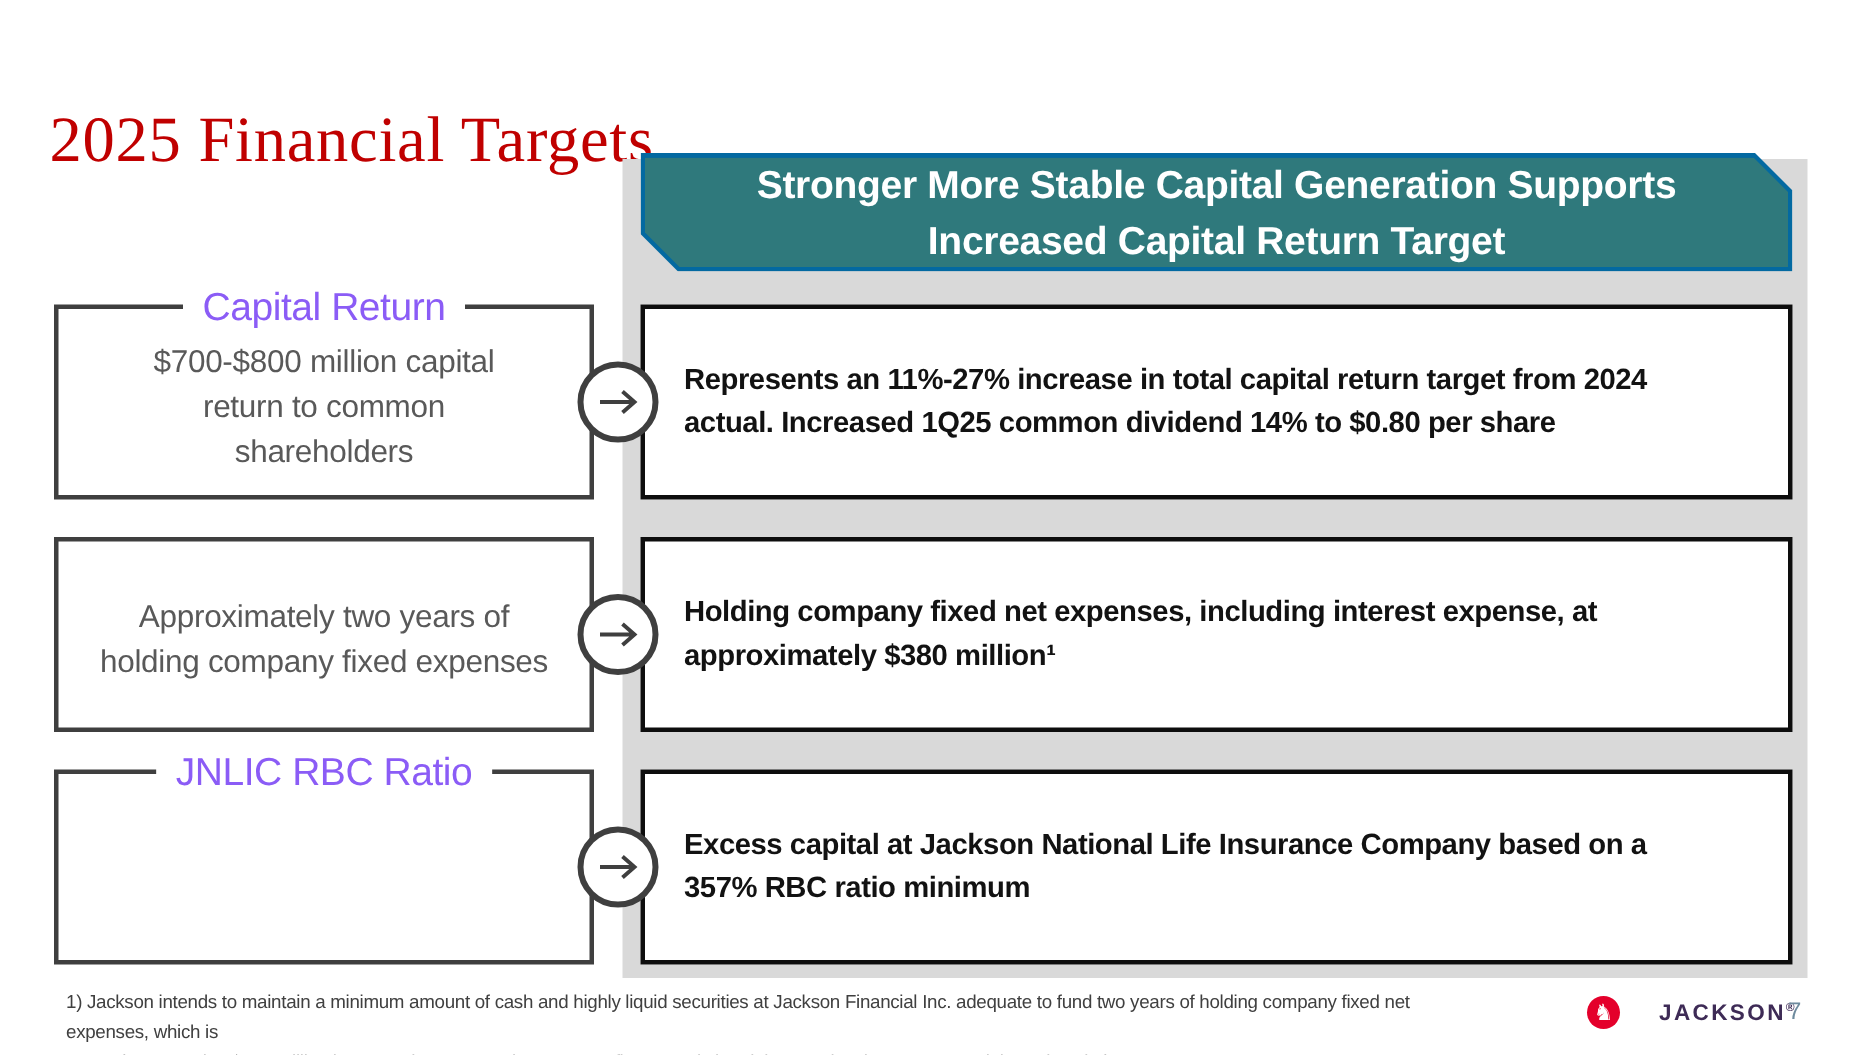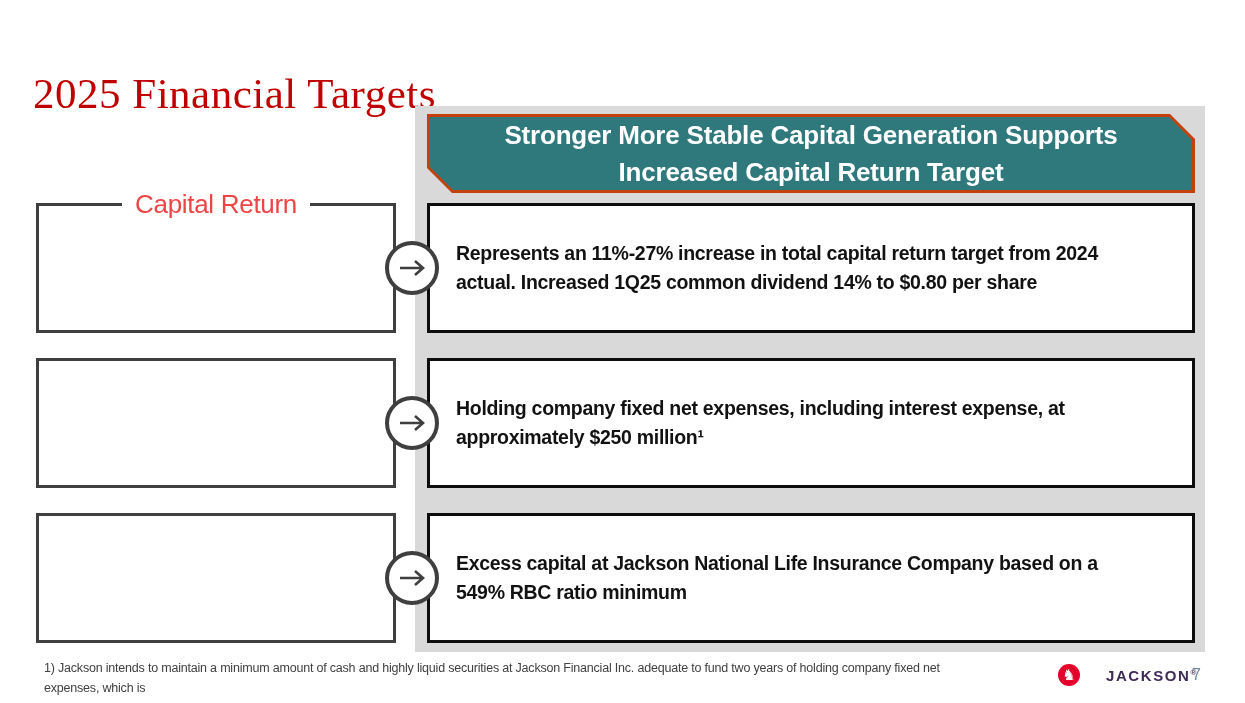--- a/index.html
+++ b/index.html
@@ -24,22 +24,22 @@
     font-weight:normal;font-size:43px;letter-spacing:0.5px;
     color:var(--accent-red);
     white-space:nowrap;
   }
   .panel{
     position:absolute;left:415px;top:106px;width:790px;height:546px;
     background:var(--panel-gray);
   }
   
   .banner{
-    position:absolute;left:427px;top:114px;width:768px;height:79px;
-    background:#c2410c;
+    position:absolute;left:427px;top:102px;width:768px;height:79px;
+    background:#0369a1;
     clip-path:polygon(0 0, calc(100% - 25px) 0, 100% 25px, 100% 100%, 25px 100%, 0 calc(100% - 25px));
   }
   .banner-inner{
     position:absolute;inset:3px;
     background:var(--teal);
     clip-path:polygon(0 0, calc(100% - 23px) 0, 100% 23px, 100% 100%, 23px 100%, 0 calc(100% - 23px));
     display:flex;align-items:center;justify-content:center;
   }
   .banner-text{
     color:#ffffff;font-size:26px;font-weight:700;line-height:37px;
@@ -62,21 +62,21 @@
     position:absolute;left:36px;width:360px;height:130px;
     background:#ffffff;border:3px solid var(--border-dark);box-sizing:border-box;
     display:flex;align-items:center;justify-content:center;
   }
   .target-box.r0{top:203px}
   .target-box.r1{top:358px}
   .target-box.r2{top:513px}
   .target-label{
     position:absolute;left:50%;top:0;transform:translate(-50%,-54%);
     background:#ffffff;padding:0 13px;
-    font-size:26px;color:#ef4444;white-space:nowrap;letter-spacing:-0.3px;
+    font-size:26px;color:#8b5cf6;white-space:nowrap;letter-spacing:-0.3px;
   }
   .target-text{
     color:var(--body-gray);font-size:21px;line-height:30px;
     text-align:center;white-space:pre-line;padding-top:8px;letter-spacing:-0.2px;
   }
   .arrow-circle{
     position:absolute;left:385px;width:54px;height:54px;border-radius:50%;
     background:#ffffff;border:4px solid var(--border-dark);box-sizing:border-box;
     display:flex;align-items:center;justify-content:center;z-index:5;
   }
@@ -120,53 +120,59 @@
 
 <div class="banner">
   <div class="banner-inner">
     <div class="banner-text">Stronger More Stable Capital Generation Supports
 Increased Capital Return Target</div>
   </div>
 </div>
 
 <div class="target-box r0">
   <span class="target-label">Capital Return</span>
+  <div class="target-text">$700-$800 million capital
+return to common
+shareholders</div>
 </div>
 <div class="arrow-circle r0">
   <svg width="32" height="22" viewBox="0 0 32 22">
     <path d="M4 11 H26 M19 4 L27 11 L19 18" stroke="#3F3F3F" stroke-width="2.6" fill="none"></path>
   </svg>
 </div>
 <div class="detail-box r0">
   <div class="detail-text">Represents an 11%-27% increase in total capital return target from 2024
 actual. Increased 1Q25 common dividend 14% to $0.80 per share</div>
 </div>
 
 <div class="target-box r1">
+  <div class="target-text">Approximately two years of
+holding company fixed expenses</div>
 </div>
 <div class="arrow-circle r1">
   <svg width="32" height="22" viewBox="0 0 32 22">
     <path d="M4 11 H26 M19 4 L27 11 L19 18" stroke="#3F3F3F" stroke-width="2.6" fill="none"></path>
   </svg>
 </div>
 <div class="detail-box r1">
   <div class="detail-text">Holding company fixed net expenses, including interest expense, at
-approximately $250 million¹</div>
+approximately $380 million¹</div>
 </div>
 
 <div class="target-box r2">
+  <span class="target-label">JNLIC RBC Ratio</span>
 </div>
 <div class="arrow-circle r2">
   <svg width="32" height="22" viewBox="0 0 32 22">
     <path d="M4 11 H26 M19 4 L27 11 L19 18" stroke="#3F3F3F" stroke-width="2.6" fill="none"></path>
   </svg>
 </div>
 <div class="detail-box r2">
   <div class="detail-text">Excess capital at Jackson National Life Insurance Company based on a
-549% RBC ratio minimum</div>
+357% RBC ratio minimum</div>
 </div>
 
 <div class="footnote">1) Jackson intends to maintain a minimum amount of cash and highly liquid securities at Jackson Financial Inc. adequate to fund two years of holding company fixed net expenses, which is
 currently targeted at $250 million but may change over time as we refinance existing debt or make changes to our debt and capital structure.</div>
 
 <div class="brand">
   <div class="logo-mark">♞</div>
   <div class="brand-name"><span>JACKSON</span><span class="brand-mark">®</span></div>
 </div>
 

